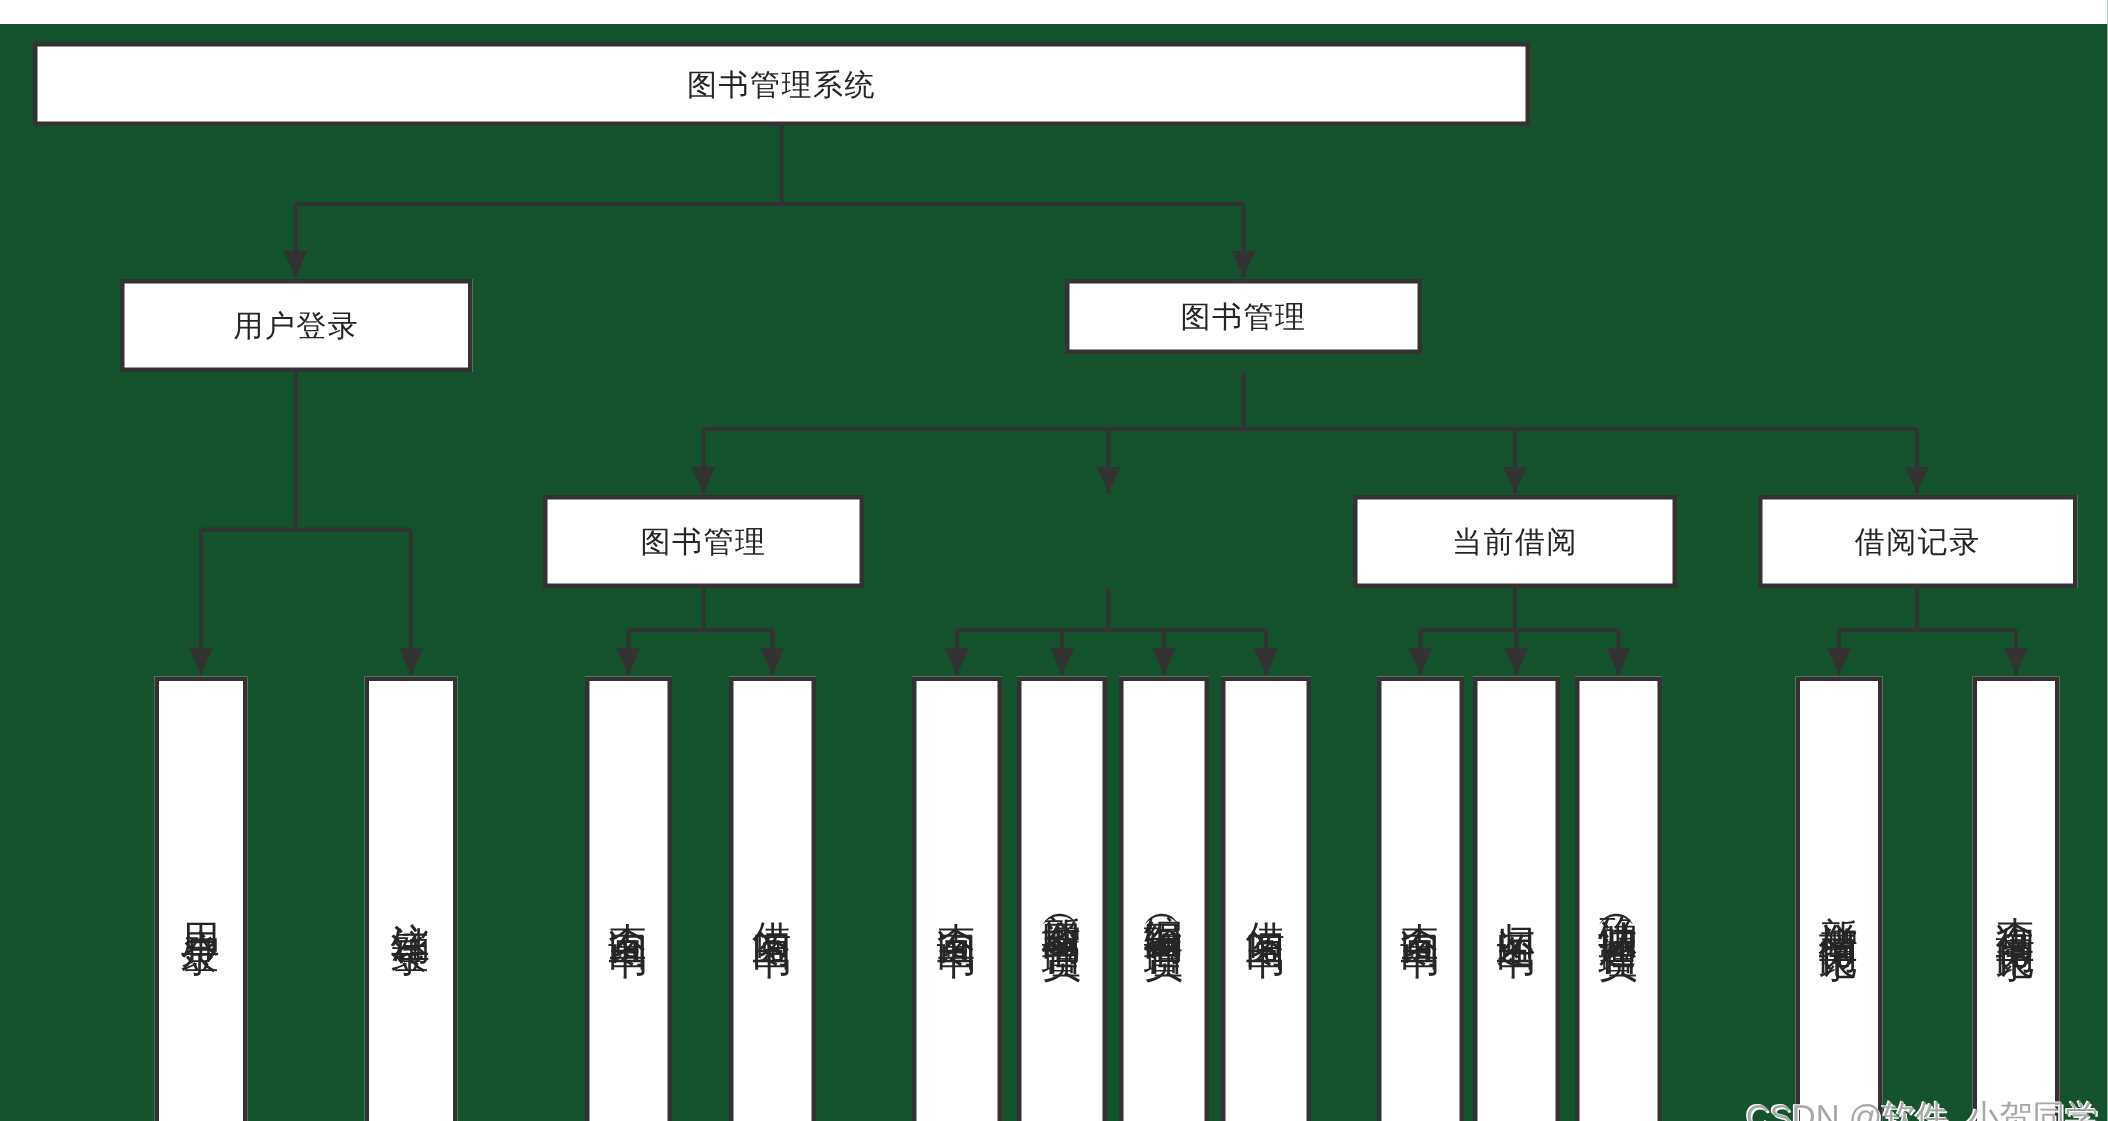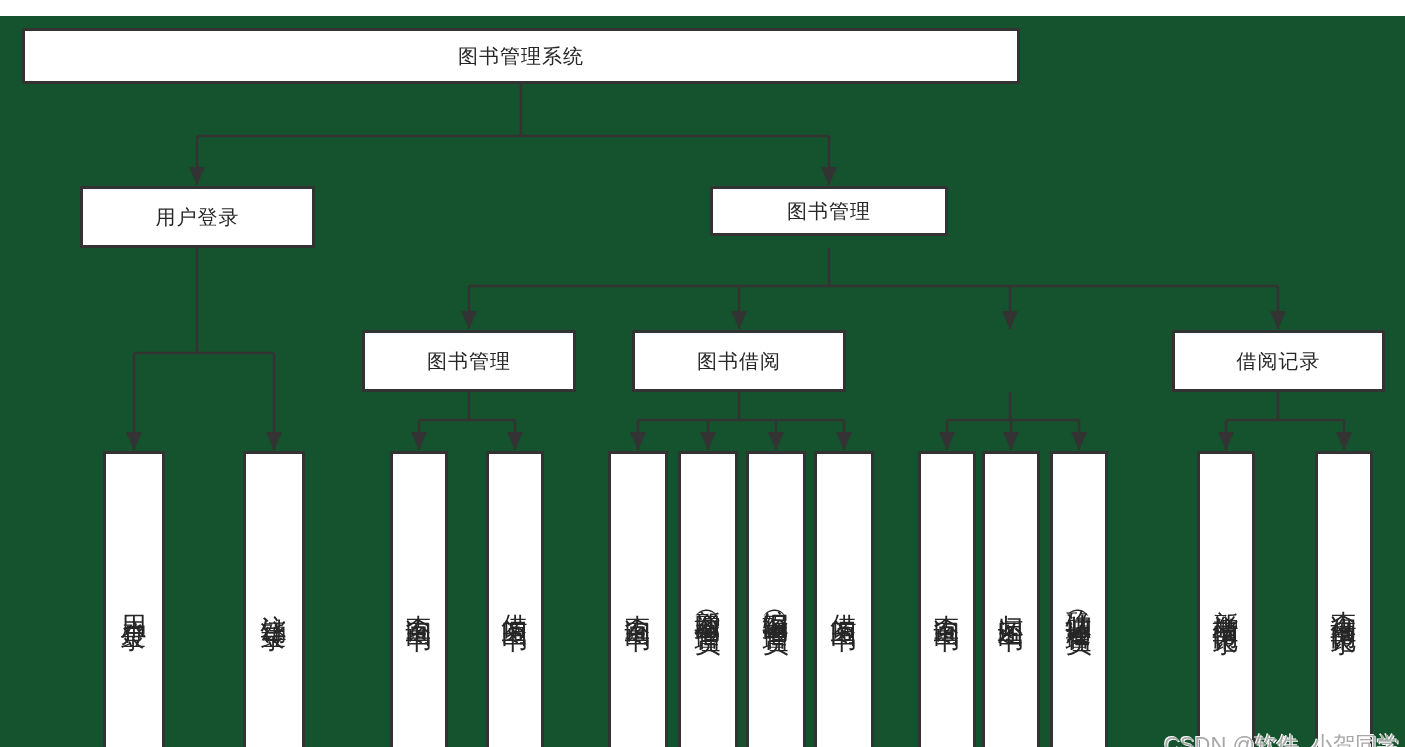--- a/index.html
+++ b/index.html
@@ -98,21 +98,21 @@
     <line class="cn" x1="1226" y1="404" x2="1226" y2="434" marker-end="url(#arw)"></line>
     <line class="cn" x1="1344" y1="404" x2="1344" y2="434" marker-end="url(#arw)"></line>
   </svg>
 
   <div class="node node-h" style="left:22px;top:12px;width:998px;height:56px;">图书管理系统</div>
 
   <div class="node node-h" style="left:80px;top:170px;width:235px;height:62px;">用户登录</div>
   <div class="node node-h" style="left:710px;top:170px;width:238px;height:50px;">图书管理</div>
 
   <div class="node node-h" style="left:362px;top:314px;width:214px;height:62px;">图书管理</div>
-  <div class="node node-h" style="left:632px;top:314px;width:214px;height:62px;">图书借阅</div>
+  <div class="node node-h" style="left:902px;top:314px;width:216px;height:62px;">当前借阅</div>
   <div class="node node-h" style="left:1172px;top:314px;width:213px;height:62px;">借阅记录</div>
 
   <div class="node node-v" style="left:103px;top:435px;width:62px;height:302px;">用户登录</div>
   <div class="node node-v" style="left:243px;top:435px;width:62px;height:302px;">注销登录</div>
 
   <div class="node node-v" style="left:390px;top:435px;width:58px;height:302px;">查询图书</div>
   <div class="node node-v" style="left:486px;top:435px;width:58px;height:302px;">借阅图书</div>
 
   <div class="node node-v" style="left:608px;top:435px;width:60px;height:302px;">查询图书</div>
   <div class="node node-v" style="left:678px;top:435px;width:60px;height:302px;letter-spacing:3px;">新增图书（管理员）</div>

